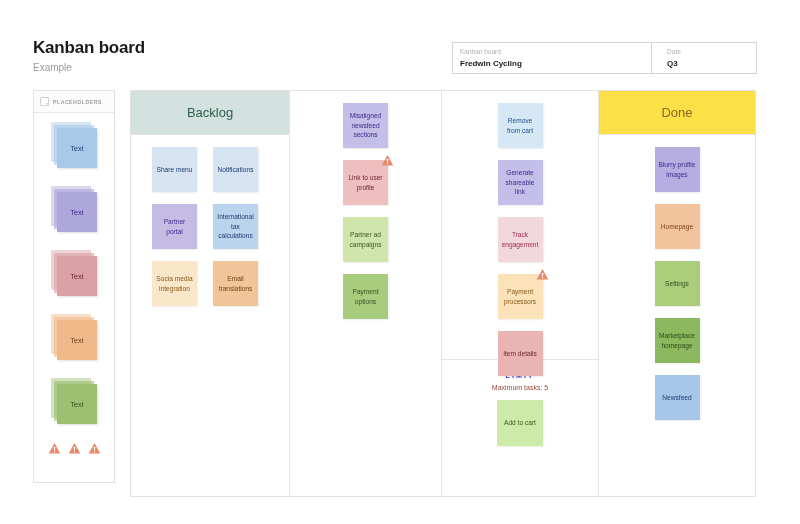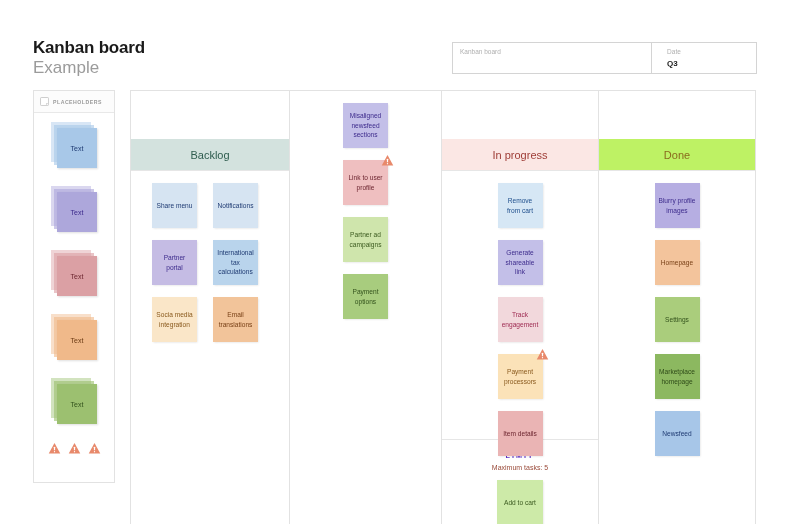--- a/index.html
+++ b/index.html
@@ -12,21 +12,21 @@
 
   #page { position: relative; width: 800px; height: 524px; }
 
   
   .title-block { position: absolute; left: 33px; top: 38px; }
   .doc-title {
     font-size: 17px; font-weight: bold; color: #1a1a1a;
     letter-spacing: -0.2px; line-height: 20px;
   }
   .doc-subtitle {
-    font-size: 17px; color: #9b9b9b; line-height: 17px; margin-top: 1px;
+    font-size: 10px; color: #9b9b9b; line-height: 17px; margin-top: 1px;
   }
 
   .meta-box {
     position: absolute; left: 452px; top: 42px;
     width: 305px; height: 32px;
     border: 1px solid #d4d4d4; background: #fff;
     display: flex;
   }
   .meta-cell { padding: 4px 7px 0 7px; display: flex; flex-direction: column; justify-content: flex-start; }
   .meta-cell.wide { width: 206px; border-right: 1px solid #d4d4d4; }
@@ -70,22 +70,22 @@
 
   .warn-row {
     display: flex; justify-content: center; gap: 7px; margin-top: 2px;
   }
 
   
   .board { position: absolute; left: 130px; top: 90px; display: flex; }
   .col { border: 1px solid #e2e2e2; border-left: none; background: #fff; }
   .col:first-child { border-left: 1px solid #e2e2e2; }
   .col-head {
-    height: 32px; display: flex; align-items: center; justify-content: center;
-    font-size: 11px; border-bottom: 1px solid #e6e6e6; margin-top: 48px;
+    height: 44px; display: flex; align-items: center; justify-content: center;
+    font-size: 13px; border-bottom: 1px solid #e6e6e6;
   }
   .col-body { position: relative; }
 
   .w-backlog { width: 160px; }
   .w-notstarted { width: 152px; }
   .w-inprogress { width: 157px; }
   .w-done { width: 157px; }
 
   .h-full { height: 361px; }
   .h-ip-main { height: 268px; }
@@ -131,20 +131,21 @@
 <div id="page">
 
   <div class="title-block">
     <div class="doc-title">Kanban board</div>
     <div class="doc-subtitle">Example</div>
   </div>
 
   <div class="meta-box">
     <div class="meta-cell wide">
       <div class="meta-label">Kanban board</div>
+      <div class="meta-value">Fredwin Cycling</div>
     </div>
     <div class="meta-cell narrow">
       <div class="meta-label">Date</div>
       <div class="meta-value">Q3</div>
     </div>
   </div>
 
   <div class="ph-panel">
     <div class="ph-head">
       <span class="note-icon">
@@ -262,21 +263,20 @@
             <div class="card" style="background: rgb(207, 229, 172); color: rgb(59, 90, 31);">
               <span>Partner ad campaigns</span>
             </div>
             <div class="card" style="background: rgb(168, 204, 126); color: rgb(51, 82, 28);">
               <span>Payment options</span>
             </div>
           </div>
         </div>
       </div>
       <div class="col w-inprogress">
-        <div class="col-head" style="background: rgb(251, 231, 228); color: rgb(158, 60, 54);">In progress</div>
         <div class="col-body h-ip-main">
           <div class="cards-single">
             <div class="card" style="background: rgb(214, 231, 245); color: rgb(31, 79, 140);">
               <span>Remove from cart</span>
             </div>
             <div class="card" style="background: rgb(195, 191, 232); color: rgb(61, 43, 140);">
               <span>Generate shareable link</span>
             </div>
             <div class="card" style="background: rgb(242, 216, 220); color: rgb(158, 43, 82);">
               <span>Track engagement</span>
@@ -300,21 +300,21 @@
           <div class="limit-title">LIMIT</div>
           <div class="limit-sub">Maximum tasks:  5</div>
           <div class="limit-card-wrap">
             <div class="card big" style="background: rgb(205, 234, 168); color: rgb(59, 90, 31);">
               <span>Add to cart</span>
             </div>
           </div>
         </div>
       </div>
       <div class="col w-done">
-        <div class="col-head" style="background: #bef264; color: rgb(138, 106, 30);">Done</div>
+        <div class="col-head" style="background: #fde047; color: rgb(138, 106, 30);">Done</div>
         <div class="col-body h-full">
           <div class="cards-single">
             <div class="card" style="background: rgb(182, 174, 226); color: rgb(61, 43, 140);">
               <span>Blurry profile images</span>
             </div>
             <div class="card" style="background: rgb(243, 196, 156); color: rgb(122, 66, 24);">
               <span>Homepage</span>
             </div>
             <div class="card" style="background: rgb(170, 205, 124); color: rgb(51, 82, 28);">
               <span>Settings</span>

